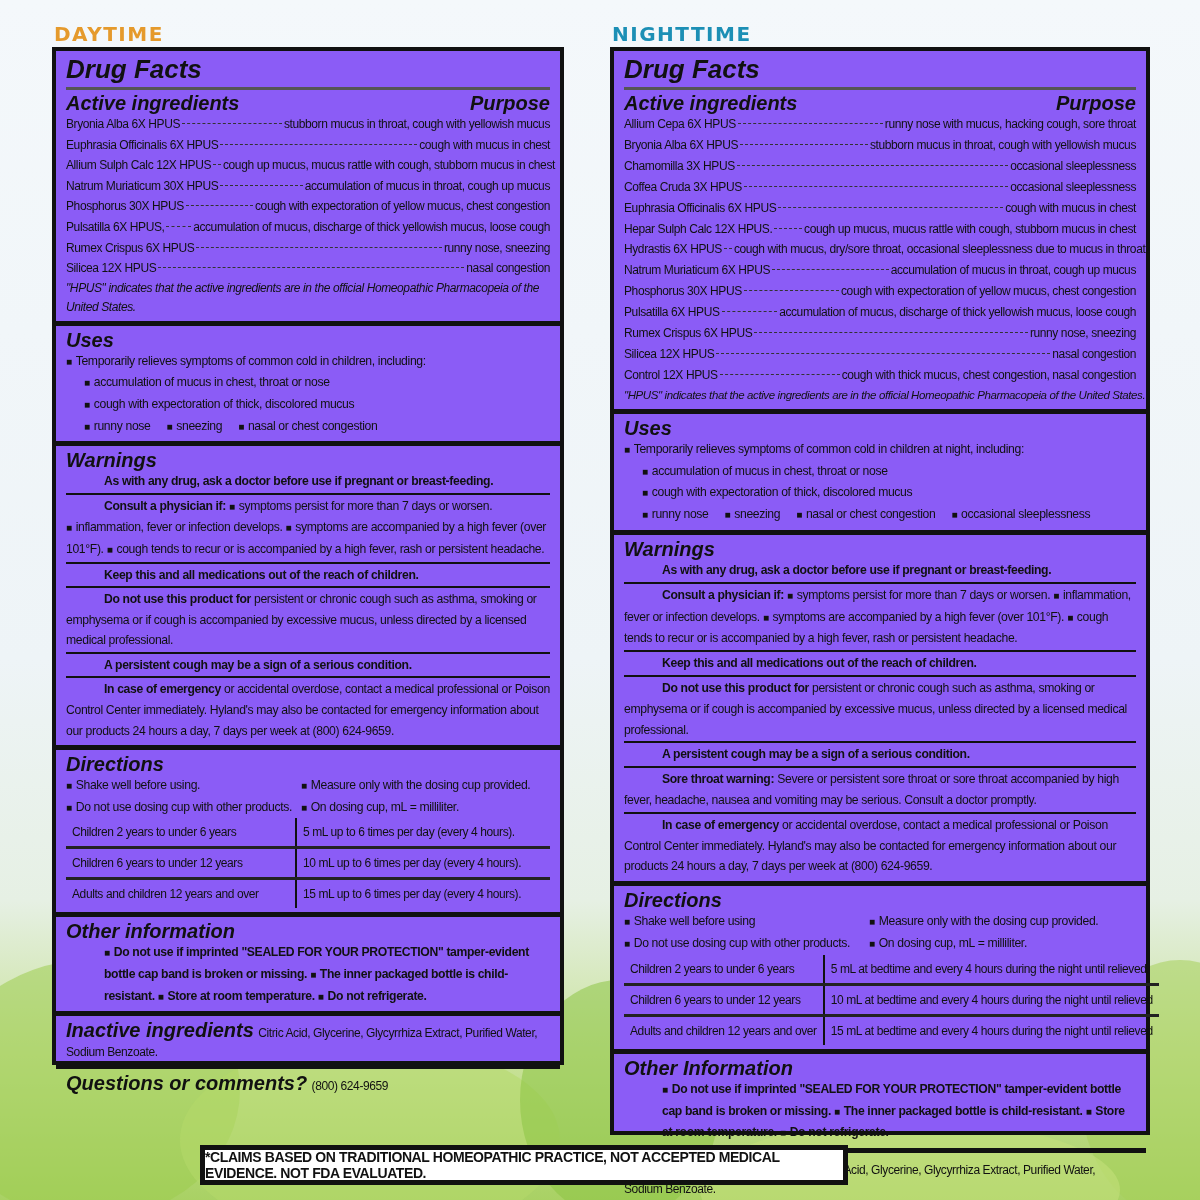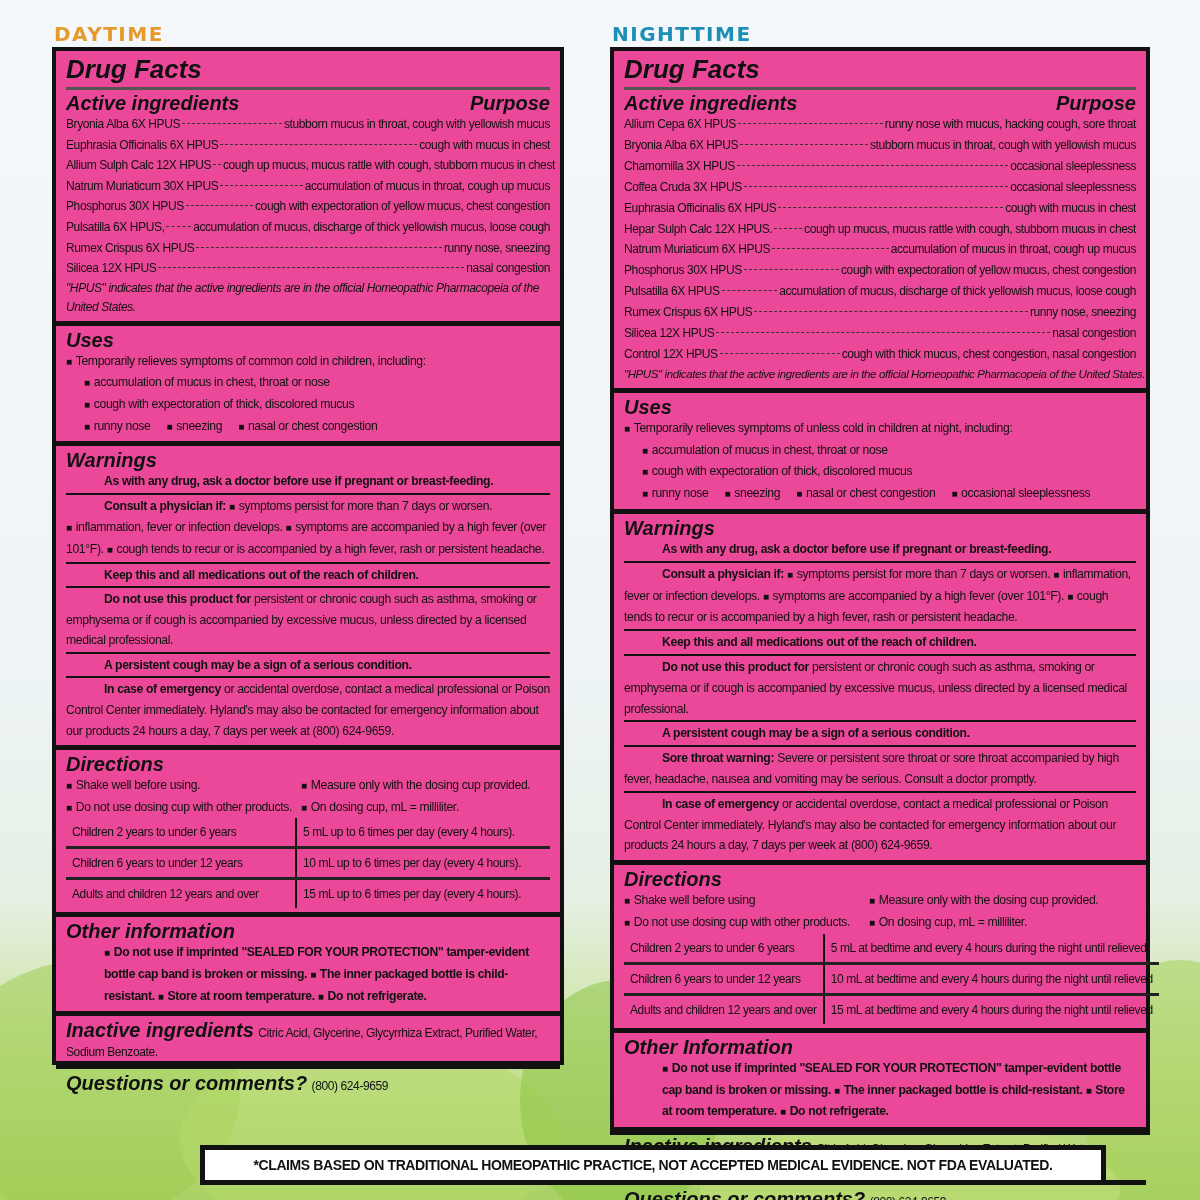--- a/index.html
+++ b/index.html
@@ -19,21 +19,21 @@
 
   .col-label {
     position: absolute; top: 22px;
     font-family: "DejaVu Sans", sans-serif; font-weight: bold;
     font-size: 20px; letter-spacing: 1.5px;
   }
   .col-label.day { left: 54px; color: #e59a2c; }
   .col-label.night { left: 612px; color: #1c8fb5; }
 
   .panel {
-    position: absolute; background: #ec4899;
+    position: absolute; background: #8b5cf6;
     border: 4px solid #111;
   }
   .panel.day { left: 52px; top: 47px; width: 512px; height: 1018px; }
   .panel.night { left: 610px; top: 47px; width: 540px; height: 1088px; }
 
   .box { border-bottom: 5px solid #111; padding: 3px 10px 4px 10px; }
   .box:last-child { border-bottom: none; }
 
   .df-title {
     font-style: italic; font-weight: bold; font-size: 26px;
@@ -60,21 +60,21 @@
   .dose-table td { padding: 4px 6px; line-height: 20px; white-space: nowrap; }
   .dose-table td:first-child { border-right: 2px solid #111; margin-left: 16px; }
   .dose-table tr:not(:last-child) td { border-bottom: 3px solid #222; }
   .day .dose-table td:first-child { width: 230px; }
   .night .dose-table td:first-child { width: 192px; }
 
   .inline-title { font-style: italic; font-weight: bold; font-size: 20px; }
   .inline-body { font-size: 12px; letter-spacing: -0.4px; }
 
   .disclaimer {
-    position: absolute; left: 200px; top: 1145px; width: 906px; height: 40px;
+    position: absolute; left: 200px; top: 1145px; width: 648px; height: 40px;
     background: #fff; border: 5px solid #111;
     display: flex; align-items: center; justify-content: center;
     font-weight: bold; font-size: 14px; letter-spacing: -0.4px;
     font-family: "Liberation Sans", sans-serif;
   }
 </style>
 </head>
 <body>
 
 <div class="bg-blob b1"></div>
@@ -253,20 +253,25 @@
         <span>Euphrasia Officinalis 6X HPUS</span>
         <span class="dots"></span>
         <span>cough with mucus in chest</span>
       </div>
     <div class="ai-row">
         <span>Hepar Sulph Calc 12X HPUS.</span>
         <span class="dots"></span>
         <span>cough up mucus, mucus rattle with cough, stubborn mucus in chest</span>
       </div>
     <div class="ai-row">
+        <span>Hydrastis 6X HPUS</span>
+        <span class="dots"></span>
+        <span>cough with mucus, dry/sore throat, occasional sleeplessness due to mucus in throat</span>
+      </div>
+    <div class="ai-row">
         <span>Natrum Muriaticum 6X HPUS</span>
         <span class="dots"></span>
         <span>accumulation of mucus in throat, cough up mucus</span>
       </div>
     <div class="ai-row">
         <span>Phosphorus 30X HPUS</span>
         <span class="dots"></span>
         <span>cough with expectoration of yellow mucus, chest congestion</span>
       </div>
     <div class="ai-row">
@@ -287,21 +292,21 @@
     <div class="ai-row">
         <span>Control 12X HPUS</span>
         <span class="dots"></span>
         <span>cough with thick mucus, chest congestion, nasal congestion</span>
       </div>
     <div class="note" style="white-space:nowrap;font-size:11.5px">"HPUS" indicates that the active ingredients are in the official Homeopathic Pharmacopeia of the United States.</div>
   </div>
 
   <div class="box">
     <div class="sec-title">Uses</div>
-    <div class="txt bullet">Temporarily relieves symptoms of unless cold in children at night, including:</div>
+    <div class="txt bullet">Temporarily relieves symptoms of common cold in children at night, including:</div>
     <div class="txt bullet ind">accumulation of mucus in chest, throat or nose</div>
     <div class="txt bullet ind">cough with expectoration of thick, discolored mucus</div>
     <div class="txt ind inline-items">
       <span class="bullet">runny nose</span><span class="bullet">sneezing</span><span class="bullet">nasal or chest congestion</span><span class="bullet">occasional sleeplessness</span>
     </div>
   </div>
 
   <div class="box">
     <div class="sec-title">Warnings</div>
     <div class="txt b">As with any drug, ask a doctor before use if pregnant or breast-feeding.</div>

